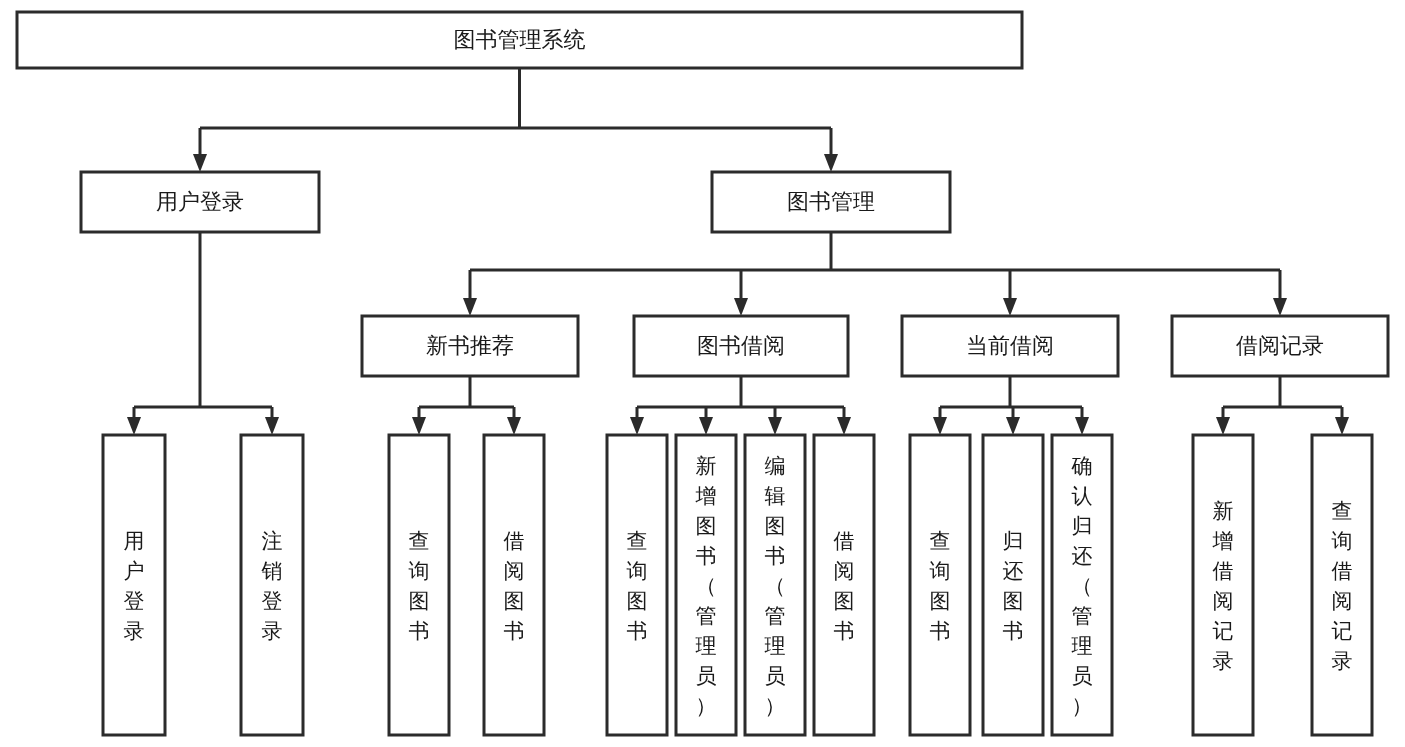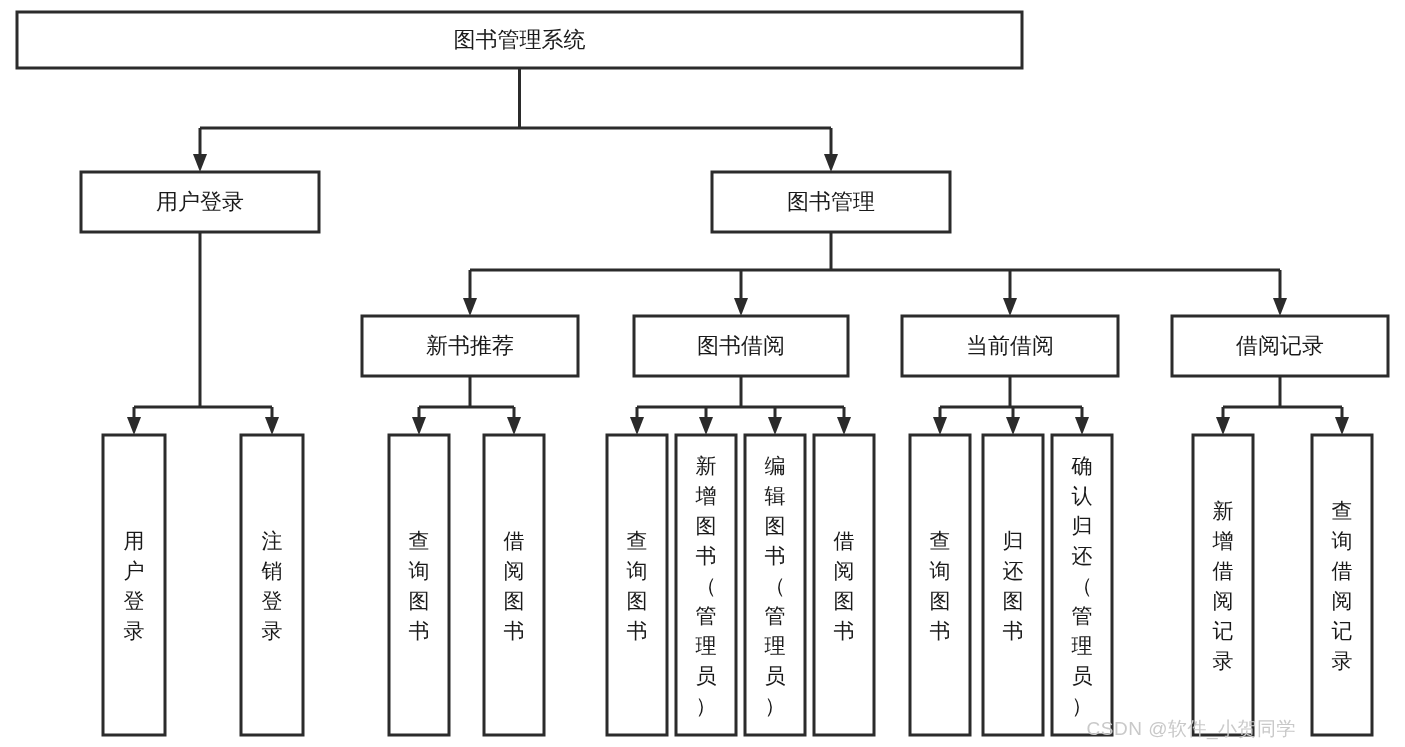--- a/index.html
+++ b/index.html
@@ -178,14 +178,13 @@
         <g>
           <rect x="1193" y="435" width="60" height="300" class="node-rect"></rect>
           <text x="1223" class="node-label-v"><tspan x="1223" y="518.4">新</tspan><tspan x="1223" y="548.4">增</tspan><tspan x="1223" y="578.4">借</tspan><tspan x="1223" y="608.4">阅</tspan><tspan x="1223" y="638.4">记</tspan><tspan x="1223" y="668.4">录</tspan></text>
         </g>
         <g>
           <rect x="1312" y="435" width="60" height="300" class="node-rect"></rect>
           <text x="1342" class="node-label-v"><tspan x="1342" y="518.4">查</tspan><tspan x="1342" y="548.4">询</tspan><tspan x="1342" y="578.4">借</tspan><tspan x="1342" y="608.4">阅</tspan><tspan x="1342" y="638.4">记</tspan><tspan x="1342" y="668.4">录</tspan></text>
         </g>
       </g>
   </svg>
-  <div class="watermark">CSDN @软件_小贺同学</div>
 </div>
 
 </body></html>

